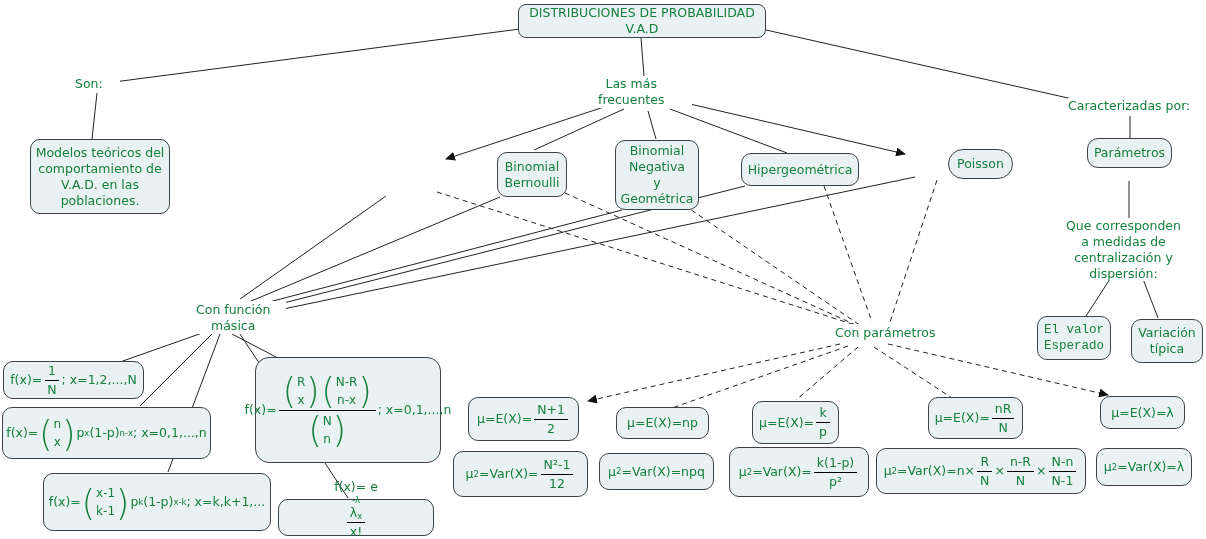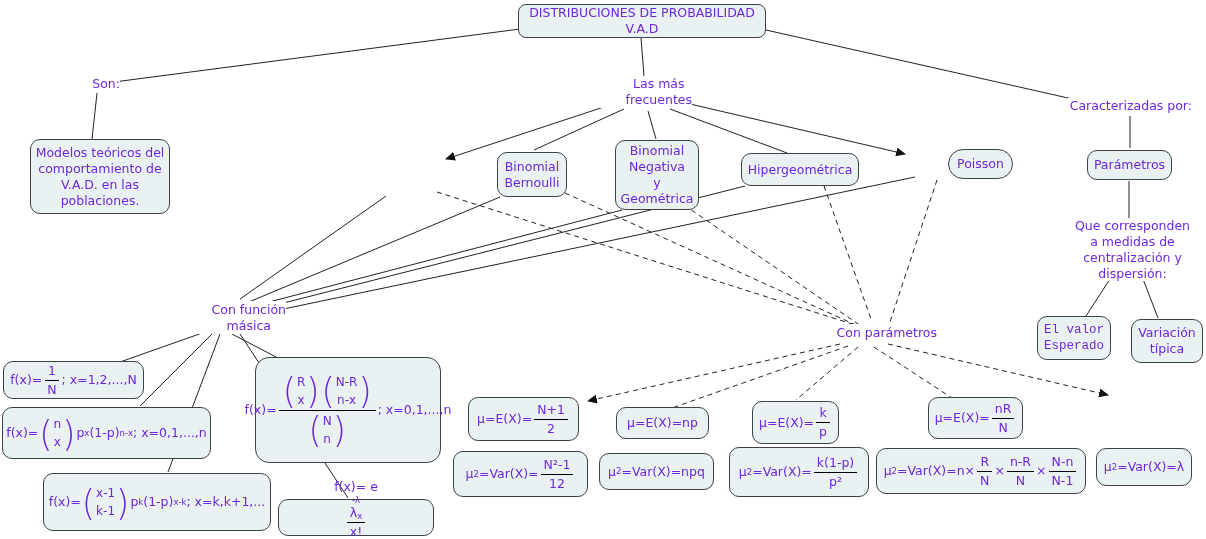--- a/index.html
+++ b/index.html
@@ -1,26 +1,26 @@
 <!DOCTYPE html>
 <html><head>
 <meta charset="utf-8">
 <style>
   html,body{margin:0;padding:0;background:#fff;}
   .canvas{position:relative;width:1206px;height:539px;background:#fff;overflow:hidden;
-          font-family:"DejaVu Sans","Liberation Sans",sans-serif;color:#6d28d9;}
+          font-family:"DejaVu Sans","Liberation Sans",sans-serif;color:#15803d;}
   svg.wires{position:absolute;left:0;top:0;}
   svg.wires line{stroke:#222;stroke-width:1;}
   svg.wires line.dash{stroke-dasharray:5,4;}
 
   .node{position:absolute;background:#e9f1f3;border:1.4px solid #3c4248;border-radius:10px;
         display:flex;align-items:center;justify-content:center;text-align:center;
         font-size:12.5px;line-height:1.28;white-space:pre-line;box-sizing:border-box;padding:2px 4px;}
   .node.big{border-radius:14px;}
-  .label{position:absolute;background:#fff;display:flex;align-items:center;justify-content:flex-end;
+  .label{position:absolute;background:#fff;display:flex;align-items:center;justify-content:flex-start;
          text-align:center;font-size:12.5px;line-height:1.28;white-space:pre-line;box-sizing:border-box;}
   .title{border-radius:8px;font-size:12.5px;}
 
   
   .formula{white-space:nowrap;font-size:12.5px;}
   .frac{display:inline-flex;flex-direction:column;align-items:center;vertical-align:middle;margin:0 2px;}
   .frac .num{padding:0 3px 1px;border-bottom:1px solid #000;display:inline-flex;align-items:flex-end;justify-content:center;}
   .frac .den{padding:1px 3px 0;display:inline-flex;align-items:flex-start;justify-content:center;}
   sup{font-size:8.5px;vertical-align:5px;letter-spacing:0;}
   sub{font-size:8.5px;vertical-align:-3px;}
@@ -93,21 +93,21 @@
 poblaciones.</span></div>
 
   <div class="node" style="left:497px;top:152px;width:70px;height:45px;"><span>Binomial
 Bernoulli</span></div>
   <div class="node" style="left:615px;top:140px;width:84px;height:70px;"><span>Binomial
 Negativa
 y
 Geométrica</span></div>
   <div class="node" style="left:741px;top:153px;width:118px;height:33px;"><span>Hipergeométrica</span></div>
   <div class="node" style="left:948px;top:149px;width:65px;height:30px;border-radius:15px;"><span>Poisson</span></div>
-  <div class="node" style="left:1087px;top:150px;width:85px;height:30px;"><span>Parámetros</span></div>
+  <div class="node" style="left:1087px;top:138px;width:85px;height:30px;border-radius:11px;"><span>Parámetros</span></div>
 
   <div class="label" style="left:1066px;top:219px;width:124px;height:62px;"><span>Que corresponden
 a medidas de
 centralización y
 dispersión:</span></div>
   <div class="node" style="left:1037px;top:316px;width:74px;height:44px;font-family:Liberation Mono, monospace;"><span>El valor
 Esperado</span></div>
   <div class="node" style="left:1131px;top:319px;width:72px;height:44px;"><span>Variación
 típica</span></div>
 
@@ -269,19 +269,22 @@
         <span class="num">n-R</span>
         <span class="den">N</span>
       </span>
       <span>×</span>
       <span class="frac">
         <span class="num">N-n</span>
         <span class="den">N-1</span>
       </span>
   </div>
 
+  <div class="node formula" style="left:1100px;top:396px;width:85px;height:33px;">
+    <span>μ=E(X)=λ</span>
+  </div>
   <div class="node formula" style="left:1096px;top:448px;width:96px;height:38px;">
     <span>μ</span>
       <sub>2</sub>
       <span>=Var(X)=λ</span>
   </div>
 
 </div>
 
 </body></html>

